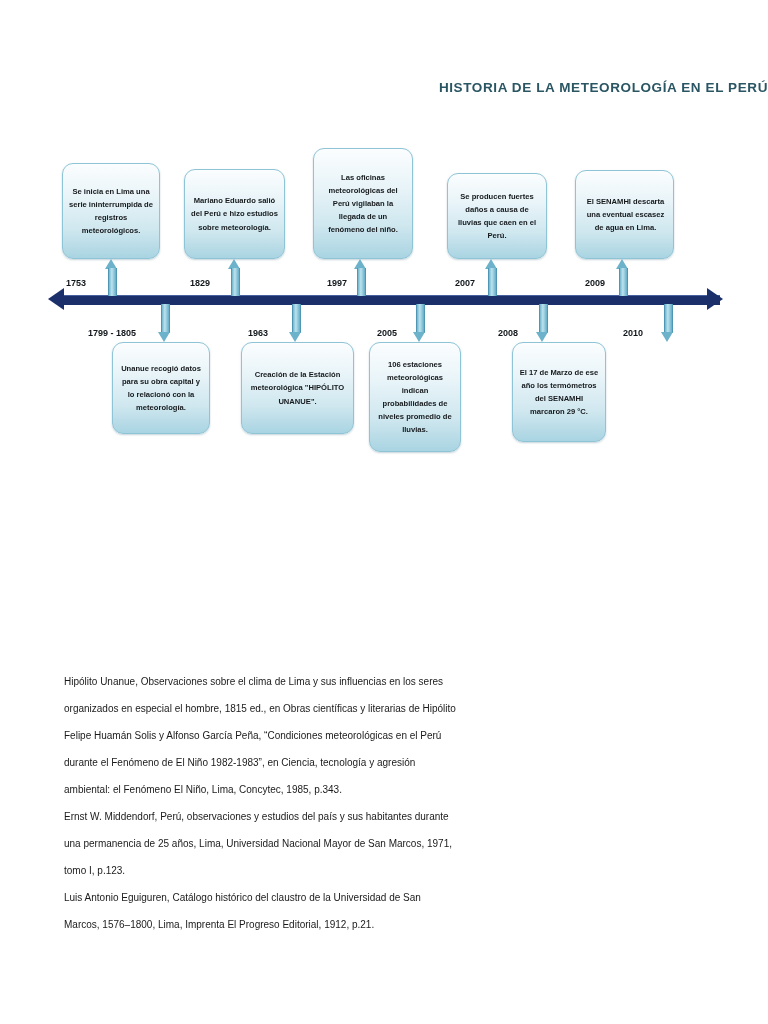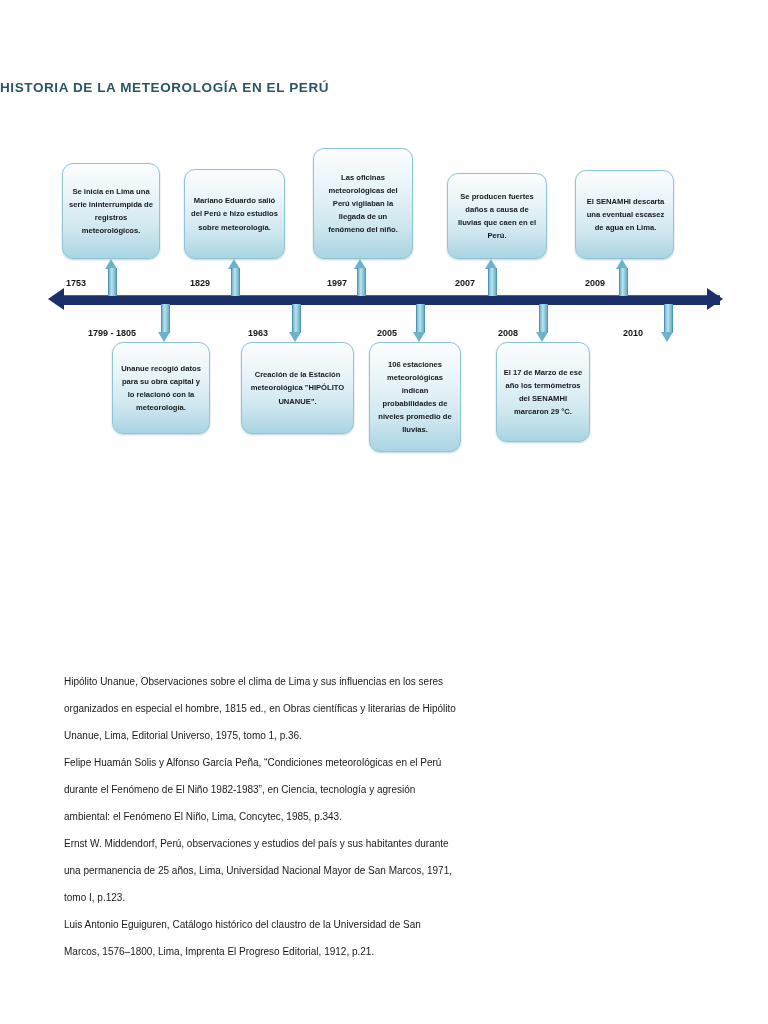--- a/index.html
+++ b/index.html
@@ -15,21 +15,21 @@
     overflow: hidden;
     position: relative;
   }
 
   
   #page-title {
     position: absolute;
     top: 80px;
     left: 0;
     width: 768px;
-    text-align: left;
+    text-align: right;
     font-size: 13.5px;
     font-weight: bold;
     letter-spacing: 0.6px;
     color: #2a5663;
   }
 
   
   #timeline-stage {
     position: absolute;
     left: 0;
@@ -228,30 +228,29 @@
 
   <div class="event-box" style="left:112px; top:202px; width:98px; height:92px;">
     <div class="event-text">Unanue recogió datos para su obra capital y lo relacionó con la meteorología.</div>
   </div>
   <div class="event-box" style="left:241px; top:202px; width:113px; height:92px;">
     <div class="event-text">Creación de la Estación meteorológica "HIPÓLITO UNANUE".</div>
   </div>
   <div class="event-box" style="left:369px; top:202px; width:92px; height:110px;">
     <div class="event-text">106 estaciones meteorológicas indican probabilidades de niveles promedio de lluvias.</div>
   </div>
-  <div class="event-box" style="left:496px; top:202px; width:94px; height:100px;">
+  <div class="event-box" style="left:512px; top:202px; width:94px; height:100px;">
     <div class="event-text">El 17 de Marzo de ese año los termómetros del SENAMHI marcaron 29 °C.</div>
   </div>
 
 </div>
 
 <div id="bibliography">
   <div class="biblio-line">Hipólito Unanue, Observaciones sobre el clima de Lima y sus influencias en los seres</div>
   <div class="biblio-line">organizados en especial el hombre, 1815 ed., en Obras científicas y literarias de Hipólito</div>
-  <div class="biblio-line">Unanue, Lima, Editorial Universo, 1975, tomo 1, p.36.</div>
   <div class="biblio-line">Felipe Huamán Solis y Alfonso García Peña, “Condiciones meteorológicas en el Perú</div>
   <div class="biblio-line">durante el Fenómeno de El Niño 1982-1983”, en Ciencia, tecnología y agresión</div>
   <div class="biblio-line">ambiental: el Fenómeno El Niño, Lima, Concytec, 1985, p.343.</div>
   <div class="biblio-line">Ernst W. Middendorf, Perú, observaciones y estudios del país y sus habitantes durante</div>
   <div class="biblio-line">una permanencia de 25 años, Lima, Universidad Nacional Mayor de San Marcos, 1971,</div>
   <div class="biblio-line">tomo I, p.123.</div>
   <div class="biblio-line">Luis Antonio Eguiguren, Catálogo histórico del claustro de la Universidad de San</div>
   <div class="biblio-line">Marcos, 1576–1800, Lima, Imprenta El Progreso Editorial, 1912, p.21.</div>
 </div>
 

